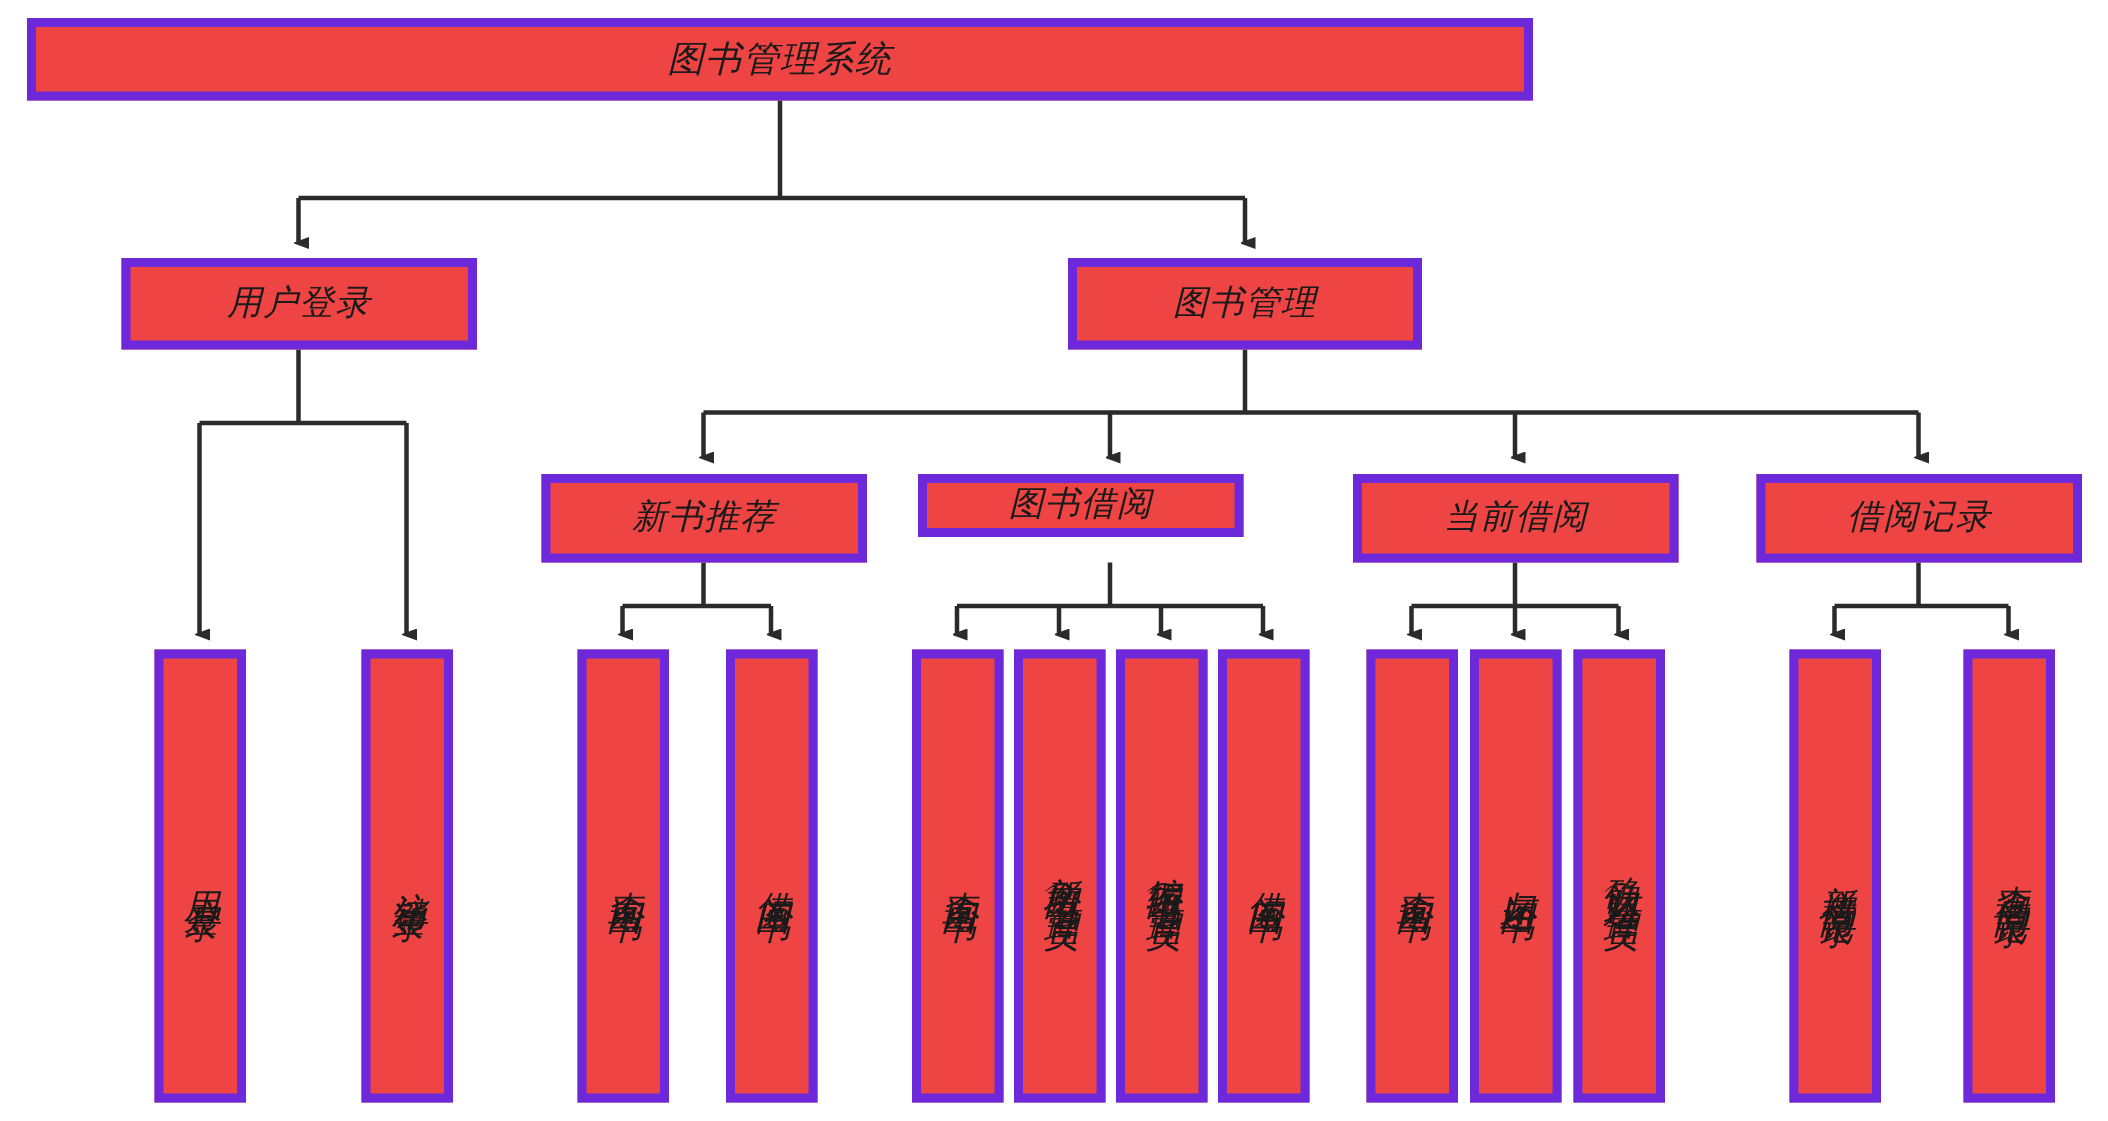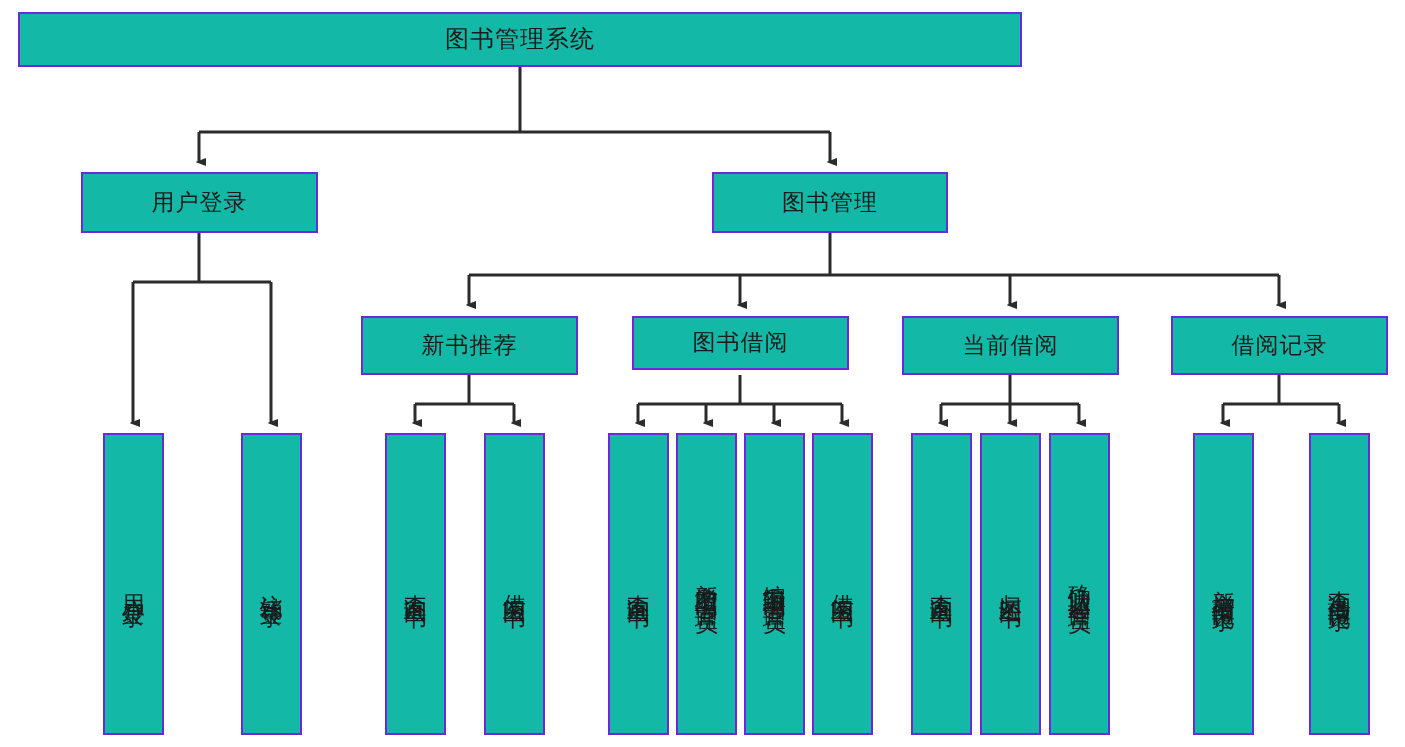--- a/index.html
+++ b/index.html
@@ -21,26 +21,27 @@
     position: absolute;
     left: 0;
     top: 0;
     width: 1405px;
     height: 747px;
     pointer-events: none;
   }
   .node {
     position: absolute;
     box-sizing: border-box;
-    border: 2px solid #6d28d9;
-    background: #14b8a6;
+    border: 6px solid #6d28d9;
+    background: #ef4444;
     display: flex;
     align-items: center;
     justify-content: center;
     color: #1a1a1a;
+    font-style: italic;
   }
   .node.h {
     font-size: 23px;
     letter-spacing: 1px;
     line-height: 1.1;
   }
   .node.root {
     font-size: 24px;
   }
   .node.v {
@@ -131,21 +132,21 @@
   <div class="node h" style="left:81px; top:172px; width:237px; height:61px;">
     <span>用户登录</span>
   </div>
   <div class="node h" style="left:361px; top:316px; width:217px; height:59px;">
     <span>新书推荐</span>
   </div>
 
   <div class="node h" style="left:712px; top:172px; width:236px; height:61px;">
     <span>图书管理</span>
   </div>
-  <div class="node h" style="left:632px; top:316px; width:217px; height:54px;align-items:center;">
+  <div class="node h" style="left:612px; top:316px; width:217px; height:42px;align-items:center;">
     <span>图书借阅</span>
   </div>
   <div class="node h" style="left:902px; top:316px; width:217px; height:59px;">
     <span>当前借阅</span>
   </div>
   <div class="node h" style="left:1171px; top:316px; width:217px; height:59px;">
     <span>借阅记录</span>
   </div>
 
   <div class="node v" style="left:103px; top:433px; width:61px; height:302px;">

